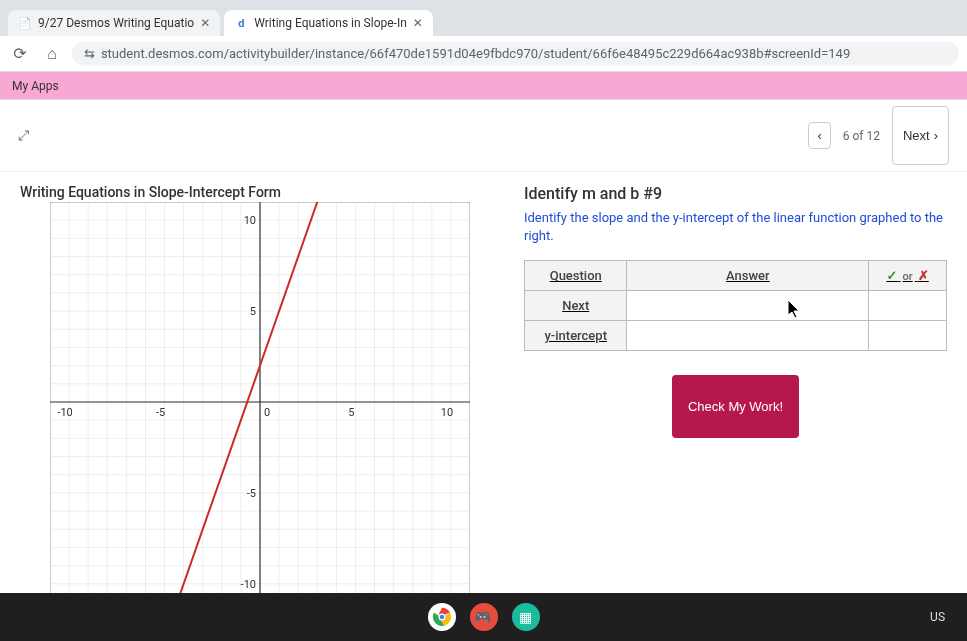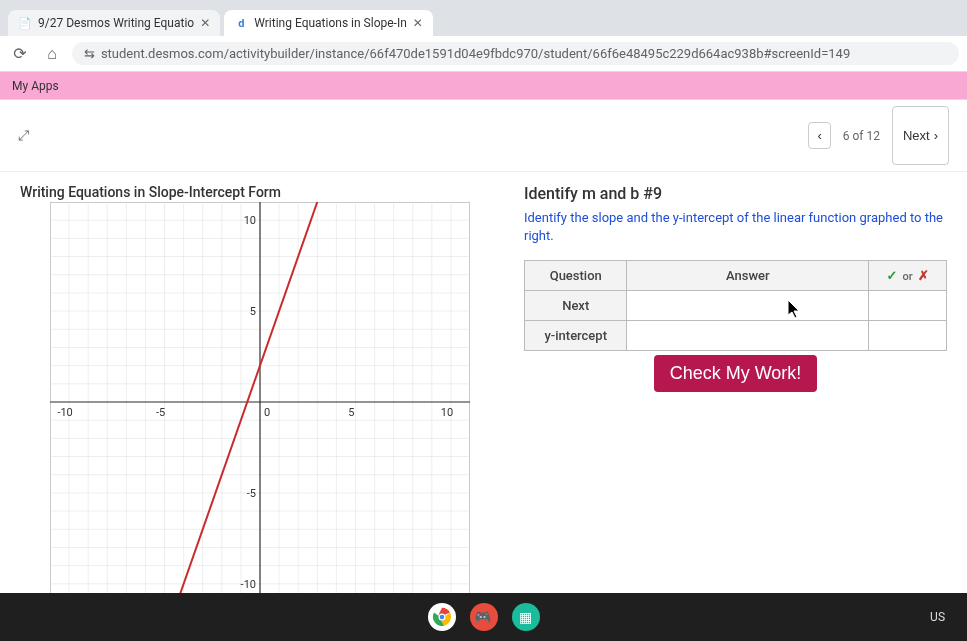--- a/index.html
+++ b/index.html
@@ -113,21 +113,22 @@
     .student-name { font-size: 12px; color: #888; margin-bottom: 10px; }
     .graph-wrap { display:flex; justify-content:center; }
     svg.graph { background: #fff; }
     .right-panel { flex: 1; padding-left: 24px; }
     .screen-title { font-size: 16px; font-weight: 500; color: #333; margin-bottom: 6px; }
     .prompt { font-size: 13px; color: #1d4ed8; margin-bottom: 15px; line-height: 1.4; }
     table.answer-table {
       width: 100%;
       border-collapse: collapse;
       font-size: 13px;
-      margin-bottom: 4px;
+      margin-bottom: 24px;
+      text-decoration: underline;
     }
     table.answer-table th, table.answer-table td {
       border: 1px solid #bbb;
       padding: 7px 10px;
       text-align: center;
       background: #f3f3f3;
     }
     table.answer-table th { font-weight: 500; color: #444; }
     table.answer-table td { background: #fff; }
     .answer-input {
@@ -139,23 +140,23 @@
       outline: none;
     }
     .check-mark { color: #2e9b3a; font-weight: bold; }
     .x-mark { color: #c0392b; font-weight: bold; }
     .or-text { color: #666; font-size: 11px; margin: 0 2px; }
     .check-btn-wrap { display:flex; justify-content:center; }
     .check-btn {
       background: #b5174e;
       color: #fff;
       border: none;
-      padding: 8px 16px;
+      padding: 24px 16px;
       border-radius: 4px;
-      font-size: 18px;
+      font-size: 13px;
       cursor: pointer;
     }
     
     .shelf {
       position: absolute;
       bottom: 0; left: 0; right: 0;
       height: 48px;
       background: #1f1f1f;
       display: flex;
       align-items: center;

